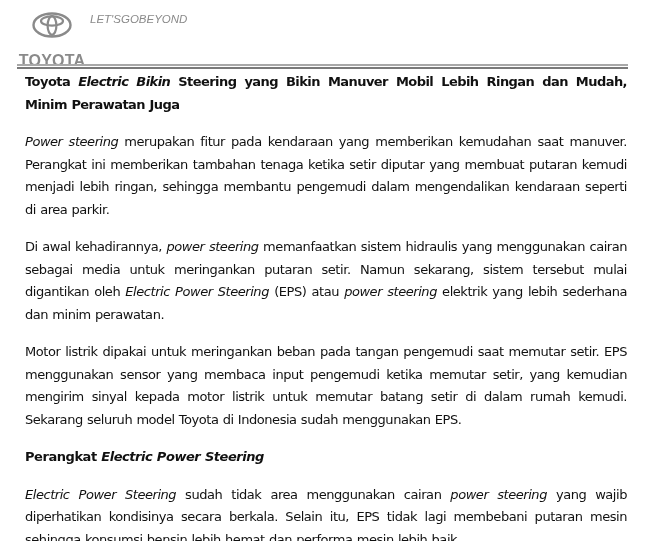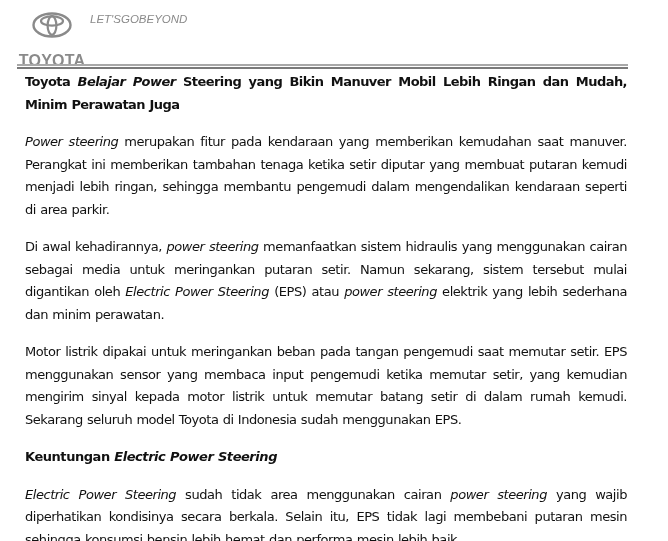--- a/index.html
+++ b/index.html
@@ -119,24 +119,24 @@
   </div>
 </div>
 
 <div class="rule">
   <div class="top"></div>
   <div class="gap"></div>
   <div class="bottom"></div>
 </div>
 
 <div class="content">
-  <p class="title last-line-left"><span>Toyota </span><em>Belajar Power</em><span> Steering yang Bikin Manuver Mobil Lebih Ringan dan Mudah, Minim Perawatan Juga</span></p>
+  <p class="title last-line-left"><span>Toyota </span><em>Electric Bikin</em><span> Steering yang Bikin Manuver Mobil Lebih Ringan dan Mudah, Minim Perawatan Juga</span></p>
 
   <p class="last-line-left"><em>Power steering</em><span> merupakan fitur pada kendaraan yang memberikan kemudahan saat manuver. Perangkat ini memberikan tambahan tenaga ketika setir diputar yang membuat putaran kemudi menjadi lebih ringan, sehingga membantu pengemudi dalam mengendalikan kendaraan seperti di area parkir.</span></p>
 
   <p class="last-line-left"><span>Di awal kehadirannya, </span><em>power steering</em><span> memanfaatkan sistem hidraulis yang menggunakan cairan sebagai media untuk meringankan putaran setir. Namun sekarang, sistem tersebut mulai digantikan oleh </span><em>Electric Power Steering</em><span> (EPS) atau </span><em>power steering</em><span> elektrik yang lebih sederhana dan minim perawatan.</span></p>
 
   <p class="last-line-left"><span>Motor listrik dipakai untuk meringankan beban pada tangan pengemudi saat memutar setir. EPS menggunakan sensor yang membaca input pengemudi ketika memutar setir, yang kemudian mengirim sinyal kepada motor listrik untuk memutar batang setir di dalam rumah kemudi. Sekarang seluruh model Toyota di Indonesia sudah menggunakan EPS.</span></p>
 
-  <p class="subheading last-line-left"><span>Keuntungan </span><em>Electric Power Steering</em></p>
+  <p class="subheading last-line-left"><span>Perangkat </span><em>Electric Power Steering</em></p>
 
   <p class="last-line-left"><em>Electric Power Steering</em><span> sudah tidak area menggunakan cairan </span><em>power steering</em><span> yang wajib diperhatikan kondisinya secara berkala. Selain itu, EPS tidak lagi membebani putaran mesin sehingga konsumsi bensin lebih hemat dan performa mesin lebih baik.</span></p>
 </div>
 
 </body></html>

